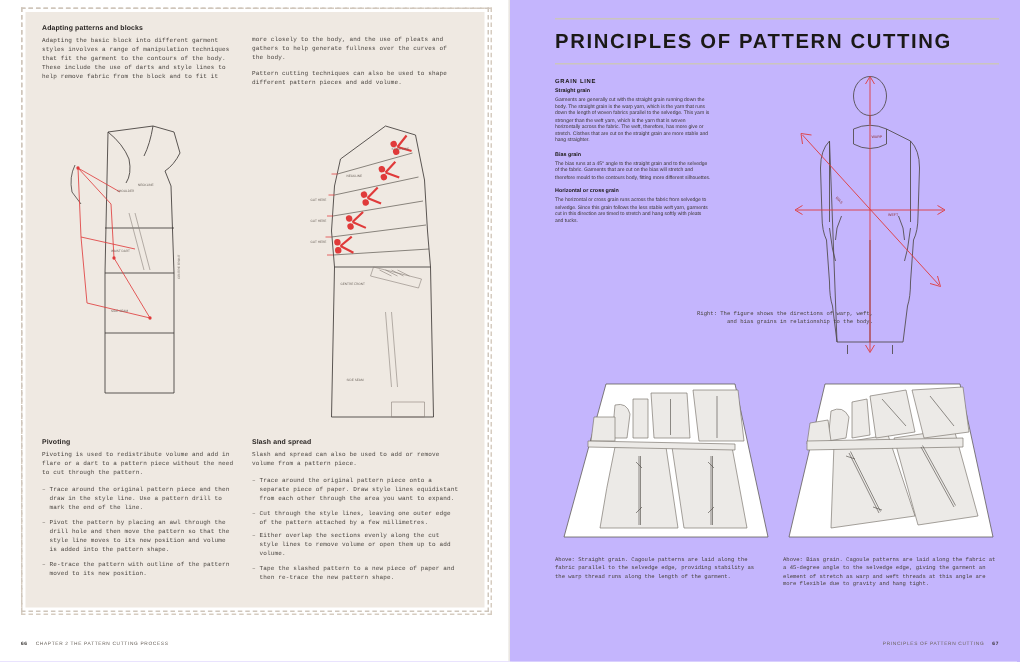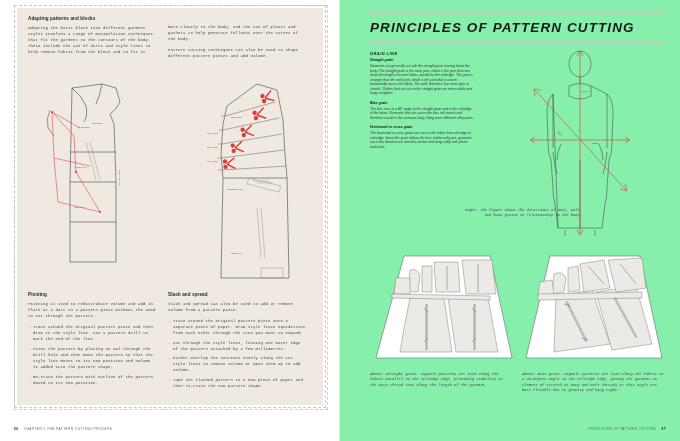--- a/index.html
+++ b/index.html
@@ -4,21 +4,21 @@
 <style>
   html,body{margin:0;padding:0;}
   body{
     width:680px;height:441px;overflow:hidden;
     background:#ffffff;
     font-family:"Liberation Serif", serif;
   }
   .spread{position:relative;width:680px;height:441px;display:flex;}
   .page{position:relative;height:441px;box-sizing:border-box;}
   .page-left{width:340px;background:#ffffff;}
-  .page-right{width:340px;background:#86efac;font-style:italic;}
+  .page-right{width:340px;background:#c4b5fd;}
   .gutter{position:absolute;left:339px;top:0;width:2px;height:441px;
     background:linear-gradient(to right,#e4e0da,#f6f4f1);}
 
   
   .tint-panel{
     position:absolute;left:17px;top:8px;width:306px;height:397px;
     background:#efe9e2;
     outline:1px dashed #cfc6bb;outline-offset:2px;
   }
   .dashed-edge{

